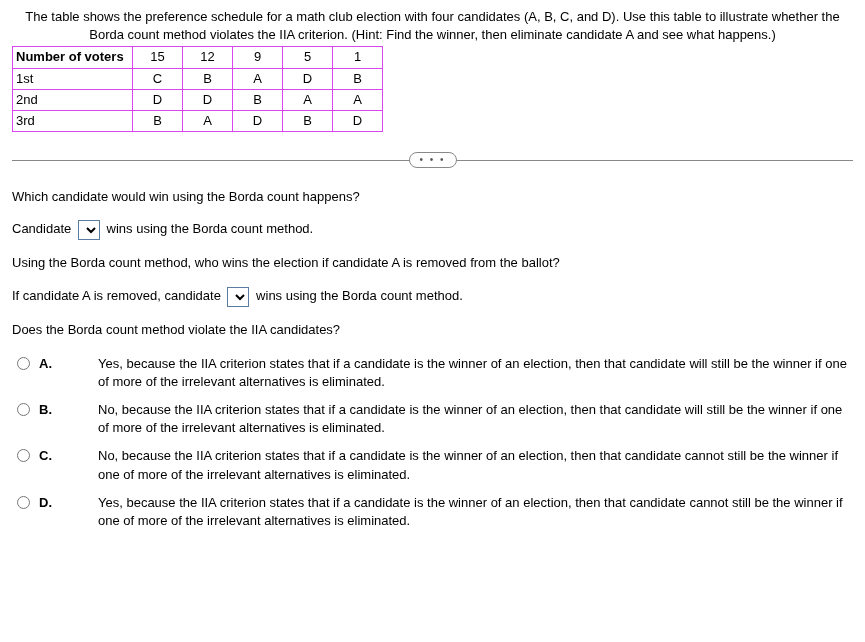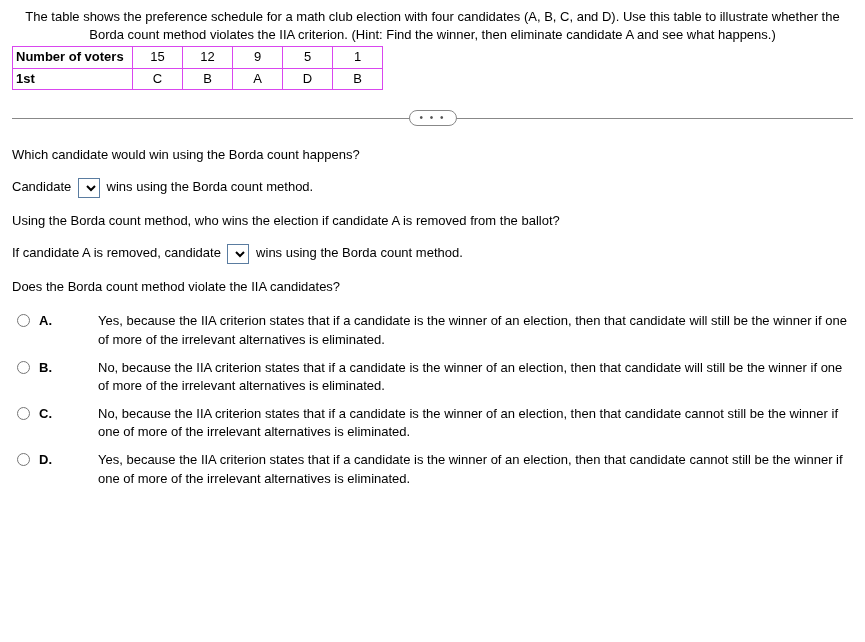--- a/index.html
+++ b/index.html
@@ -21,21 +21,21 @@
     table.pref td, table.pref th {
       border: 1px solid #d946ef;
       padding: 1px 6px;
       text-align: center;
       font-weight: normal;
       min-width: 50px;
       font-size: 13px;
     }
     table.pref td.rowhead {
       text-align: left;
-      font-weight: bold;
+      font-weight: normal;
       min-width: 120px;
       padding-left: 3px;
     }
     table.pref tr:first-child td.rowhead { font-weight: bold; }
     table.pref tr:first-child td { font-weight: normal; }
     .divider-row {
       position: relative;
       height: 20px;
       margin: 10px 0 18px 0;
     }
@@ -103,20 +103,36 @@
     <td>1</td>
   </tr>
   <tr>
     <td class="rowhead">1st</td>
     <td>C</td>
     <td>B</td>
     <td>A</td>
     <td>D</td>
     <td>B</td>
   </tr>
+  <tr>
+    <td class="rowhead">2nd</td>
+    <td>D</td>
+    <td>D</td>
+    <td>B</td>
+    <td>A</td>
+    <td>A</td>
+  </tr>
+  <tr>
+    <td class="rowhead">3rd</td>
+    <td>B</td>
+    <td>A</td>
+    <td>D</td>
+    <td>B</td>
+    <td>D</td>
+  </tr>
 </tbody>
   </table>
 
 <div class="divider-row">
   <div class="divider-line"></div>
   <div class="divider-pill">• • •</div>
 </div>
 
 <div class="qline">Which candidate would win using the Borda count happens?</div>
 

